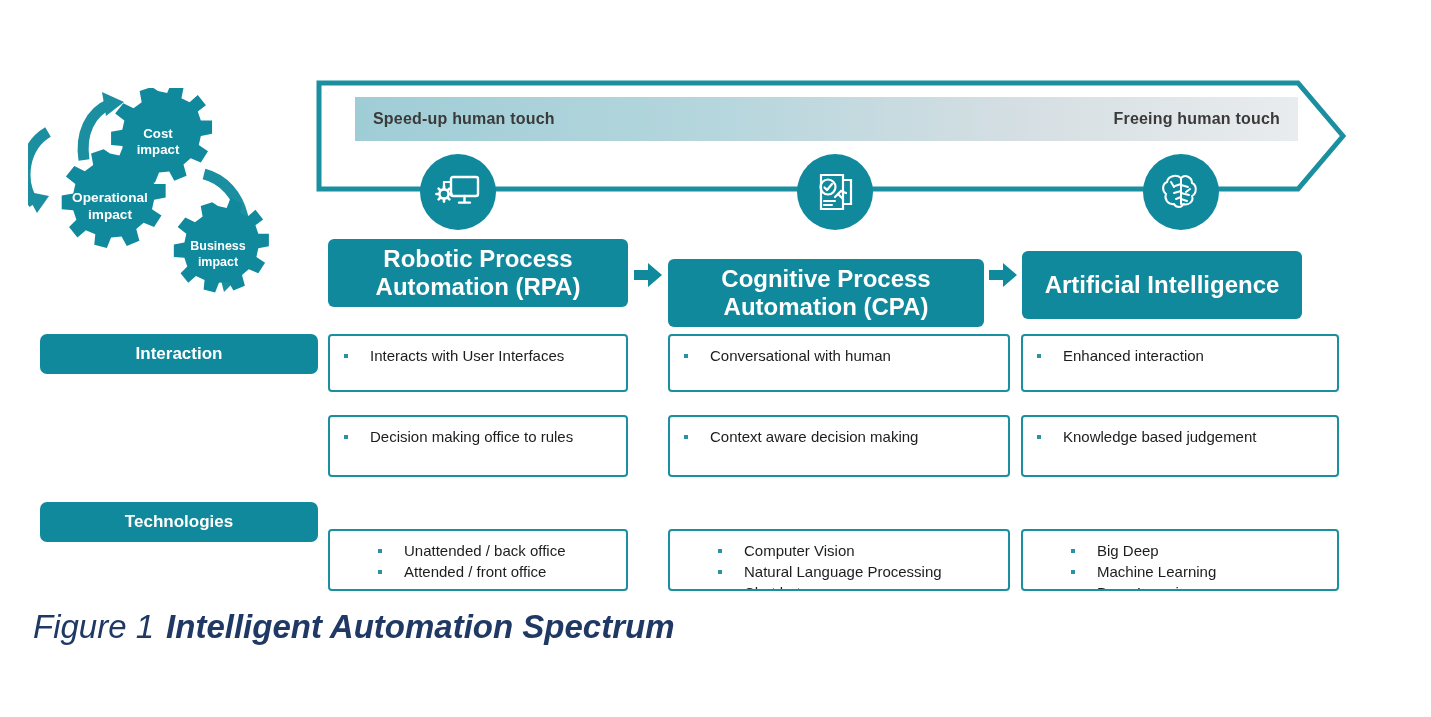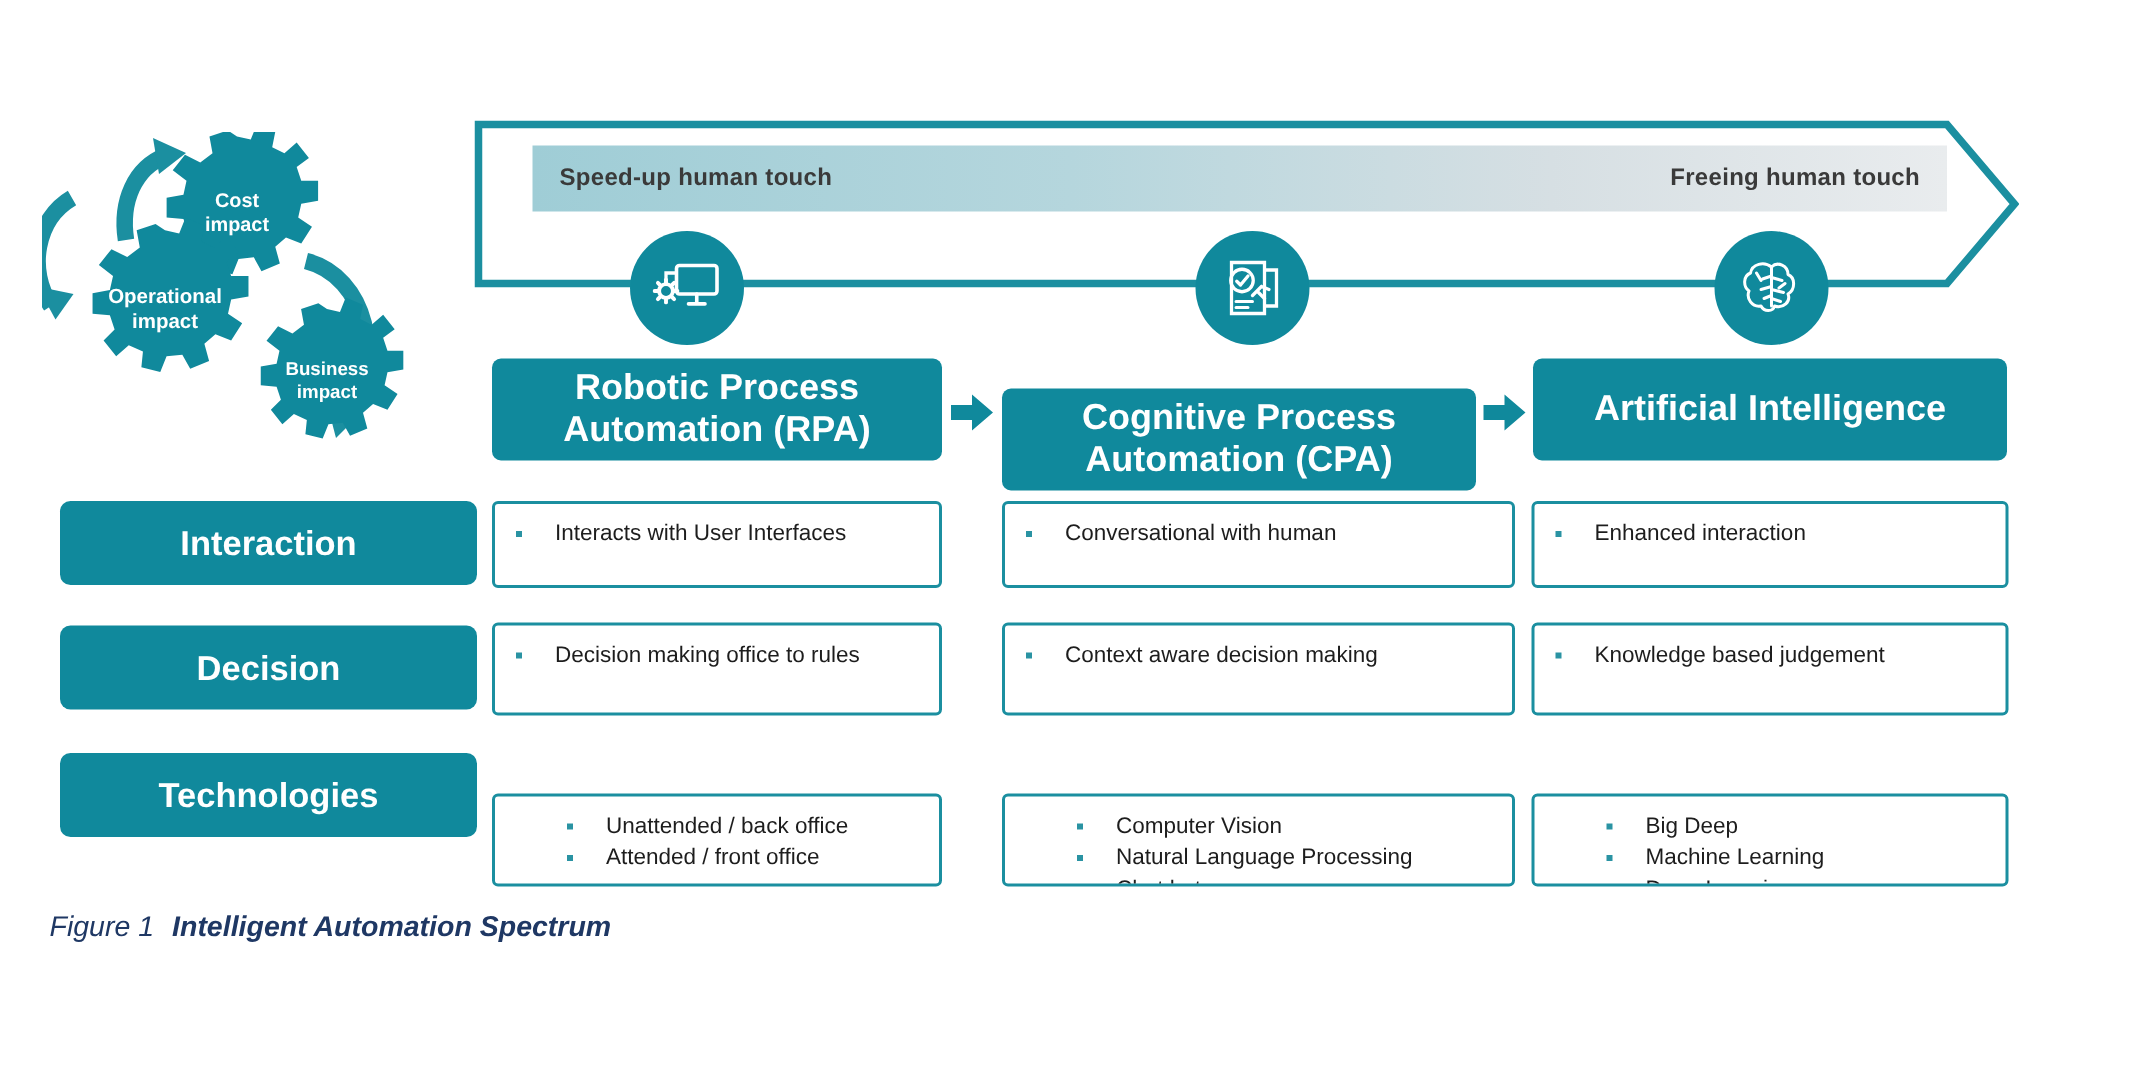--- a/index.html
+++ b/index.html
@@ -44,29 +44,29 @@
 
   
   .col-header{
     position:absolute;height:68px;background:#10899c;border-radius:6px;
     display:flex;align-items:center;justify-content:center;text-align:center;
     color:#ffffff;font-weight:bold;font-size:24px;line-height:1.15;
     padding:0 10px;box-sizing:border-box;
   }
   #header-rpa{left:328px;top:239px;width:300px;}
   #header-cpa{left:668px;top:239px;width:316px;margin-top:20px;}
-  #header-ai{left:1022px;top:239px;width:316px;}
+  #header-ai{left:1022px;top:251px;width:280px;}
 
   .chevron{position:absolute;top:262px;width:30px;height:26px;}
 
   
   .row-label{
-    position:absolute;left:40px;width:278px;height:56px;background:#10899c;
+    position:absolute;left:40px;width:278px;height:40px;background:#10899c;
     border-radius:7px;display:flex;align-items:center;justify-content:center;
-    color:#ffffff;font-weight:bold;font-size:23px;
+    color:#ffffff;font-weight:bold;font-size:17px;
   }
   #row-label-interaction{top:334px;}
   #row-label-decision{top:417px;}
   #row-label-technologies{top:502px;}
 
   
   .cell{
     position:absolute;background:#ffffff;border:2px solid #1b8fa0;border-radius:4px;
     box-sizing:border-box;overflow:hidden;padding:10px 6px 4px 6px;
   }
@@ -85,21 +85,21 @@
   .bullets li .dot{
     flex:0 0 auto;width:4px;height:4px;background:#2a93a3;
     margin:8px 22px 0 8px;
   }
   .bullets li .txt{flex:1 1 auto;}
 
   
   #figure-caption{
     position:absolute;left:33px;top:608px;
     font-family:"Liberation Sans","DejaVu Sans",sans-serif;
-    font-style:italic;font-size:19px;color:#1f3864;white-space:nowrap;
+    font-style:italic;font-size:33px;color:#1f3864;white-space:nowrap;
   }
   #figure-caption .cap-label{font-weight:400;margin-right:12px;}
   #figure-caption .cap-title{font-weight:bold;}
 </style>
 </head>
 <body>
 
 <div class="stage">
 
   <div id="gear-cluster">
@@ -226,23 +226,20 @@
     <path d="M1,8 L15,8 L15,1 L29,13 L15,25 L15,18 L1,18 Z" fill="#10899c"></path>
   </svg>
 
   <div class="col-header" id="header-ai">
     <span>Artificial Intelligence</span>
   </div>
 
   <div class="row-label" id="row-label-interaction">
     <span>Interaction</span>
   </div>
-  <div class="row-label" id="row-label-decision">
-    <span>Decision</span>
-  </div>
   <div class="row-label" id="row-label-technologies">
     <span>Technologies</span>
   </div>
 
   <div class="cell r1 c1">
     <ul class="bullets">
         <li>
           <span class="dot"></span>
           <span class="txt">Interacts with User Interfaces</span>
         </li>

